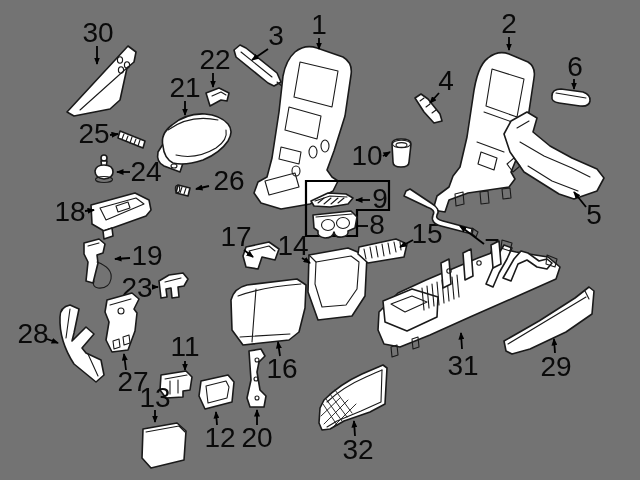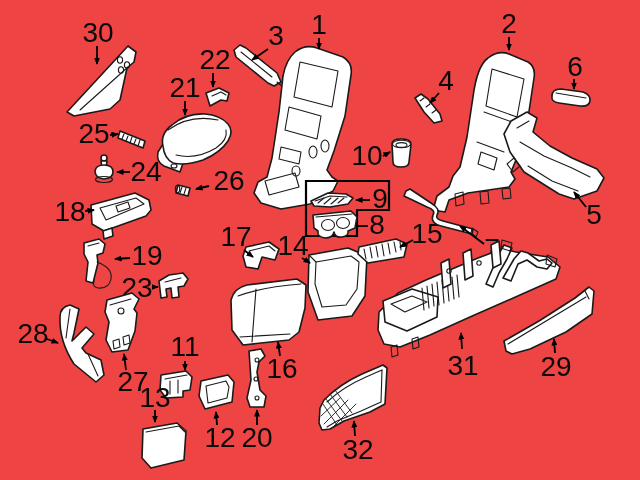--- a/index.html
+++ b/index.html
@@ -1,19 +1,19 @@
 <!DOCTYPE html>
 <html><head>
 <meta charset="utf-8">
 <style>
   html,body{margin:0;padding:0;background:#fff;}
   .stage{
     position:relative;
     width:640px;height:480px;
-    background:#ef4444;
+    background:#737373;
     font-family:"Liberation Sans", sans-serif;
     overflow:hidden;
   }
   svg{display:block;}
   .s{fill:#ffffff;stroke:#1a1a1a;stroke-width:1.6;stroke-linejoin:round;stroke-linecap:round;}
   .d{fill:none;stroke:#1a1a1a;stroke-width:1.1;stroke-linejoin:round;stroke-linecap:round;}
   .n{fill:none;stroke:#1a1a1a;stroke-width:0.9;stroke-linejoin:round;stroke-linecap:round;}
   .ldr{fill:none;stroke:#000000;stroke-width:1.8;stroke-linecap:butt;}
   .box{fill:none;stroke:#000000;stroke-width:2.2;stroke-linejoin:miter;}
   .lbl{font-family:"Liberation Sans", sans-serif;font-size:28px;fill:#0a0a0a;text-anchor:middle;cursor:pointer;}

